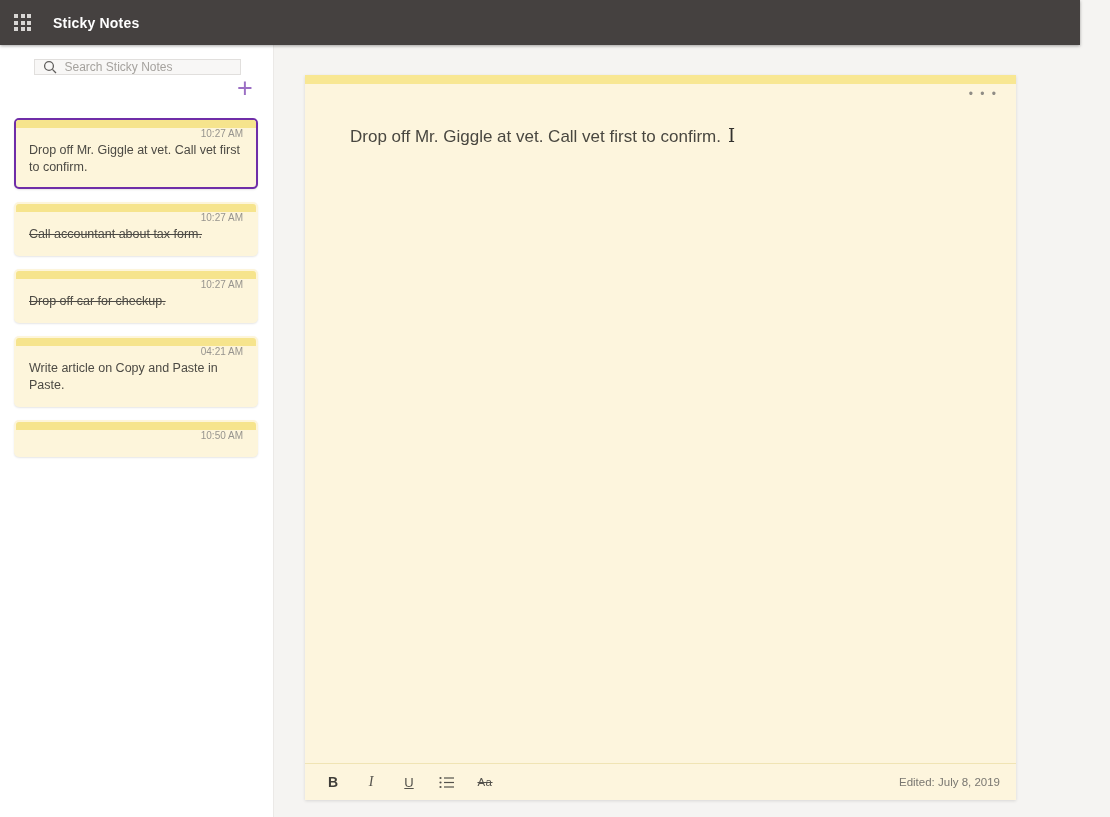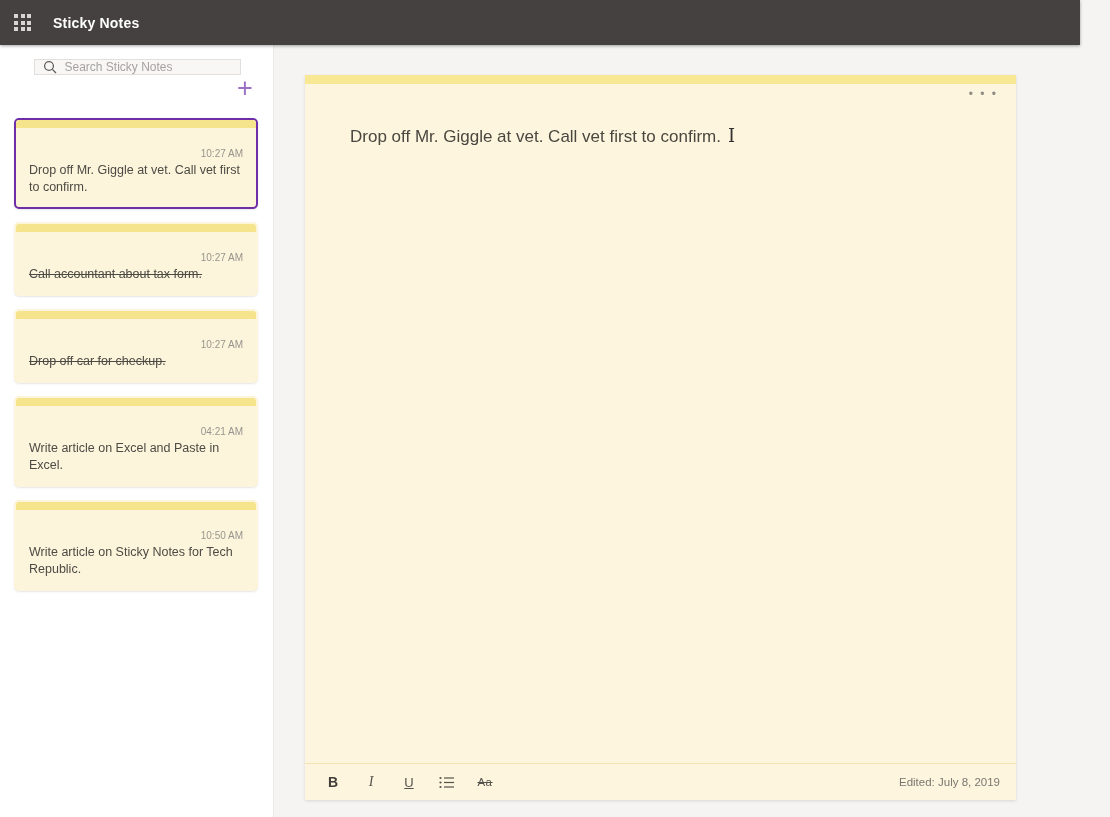--- a/index.html
+++ b/index.html
@@ -38,21 +38,21 @@
     font-family:"Liberation Sans", sans-serif;
   }
 
   .notes-list{ position:absolute; left:14px; top:73px; width:244px; }
   .note-card{
     width:244px; background:#fdf5db; border:2px solid transparent; border-radius:5px;
     margin-bottom:13px; overflow:hidden; box-shadow:0 1px 2px rgba(0,0,0,.10); cursor:pointer;
   }
   .note-card.selected{ border-color:#6f2da8; }
   .note-strip{ height:8px; background:#f6e48d; }
-  .note-inner{ padding:20px 13px 11px 13px; }
+  .note-inner{ padding:0 13px 11px 13px; }
   .note-time{ display:block; text-align:right; font-size:10px; color:#97948e; margin-bottom:3px; }
   .note-text{ font-size:12.5px; color:#4c4a44; line-height:17px; }
   .note-text.strike{ text-decoration:line-through; }
 
   
   .editor-note{
     position:absolute; left:305px; top:75px; width:711px; height:725px;
     background:#fdf5dd; box-shadow:0 1px 3px rgba(0,0,0,.12);
   }
   .editor-strip{ position:absolute; left:0; top:0; width:100%; height:9px; background:#f8e793; }
@@ -134,29 +134,28 @@
       <div class="note-inner">
         <span class="note-time">10:27 AM</span>
         <div class="note-text strike">Drop off car for checkup.</div>
       </div>
     </div>
 
     <div class="note-card">
       <div class="note-strip"></div>
       <div class="note-inner">
         <span class="note-time">04:21 AM</span>
-        <div class="note-text">Write article on Excel and Paste in Excel.</div>
+        <div class="note-text">Write article on Copy and Paste in Paste.</div>
       </div>
     </div>
 
     <div class="note-card">
       <div class="note-strip"></div>
       <div class="note-inner">
         <span class="note-time">10:50 AM</span>
-        <div class="note-text">Write article on Sticky Notes for Tech Republic.</div>
       </div>
     </div>
 
   </div>
 </div>
 
 <div class="editor-note">
   <div class="editor-strip"></div>
   <button class="more-btn">• • •</button>
 

